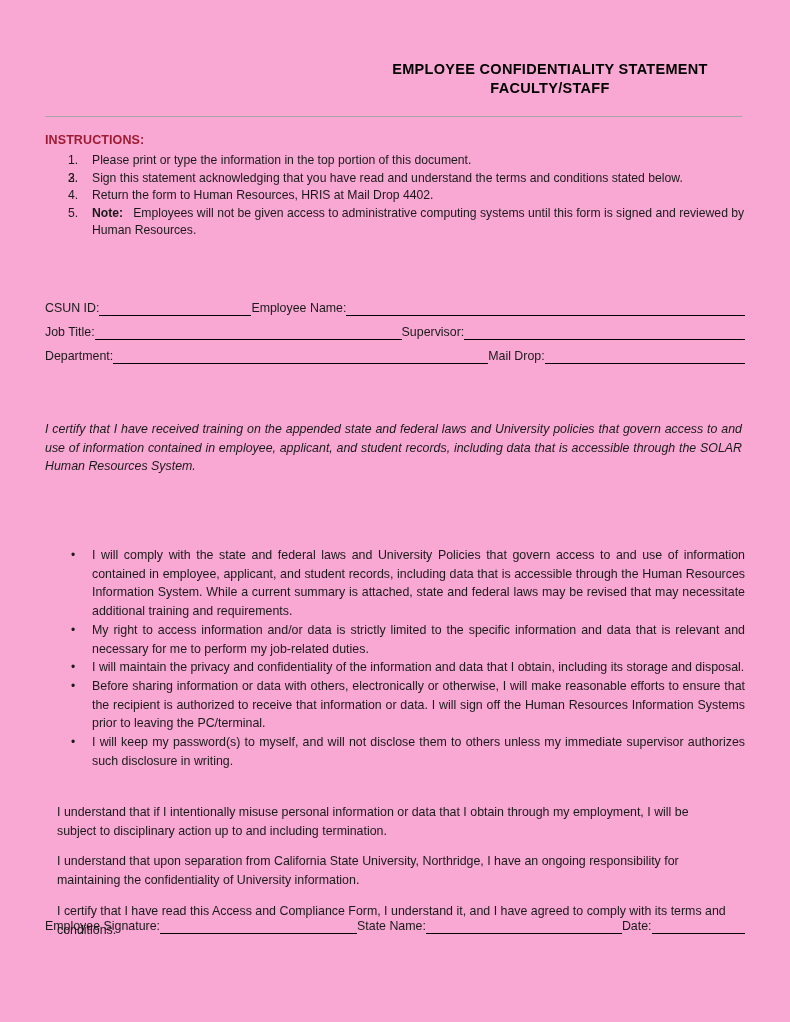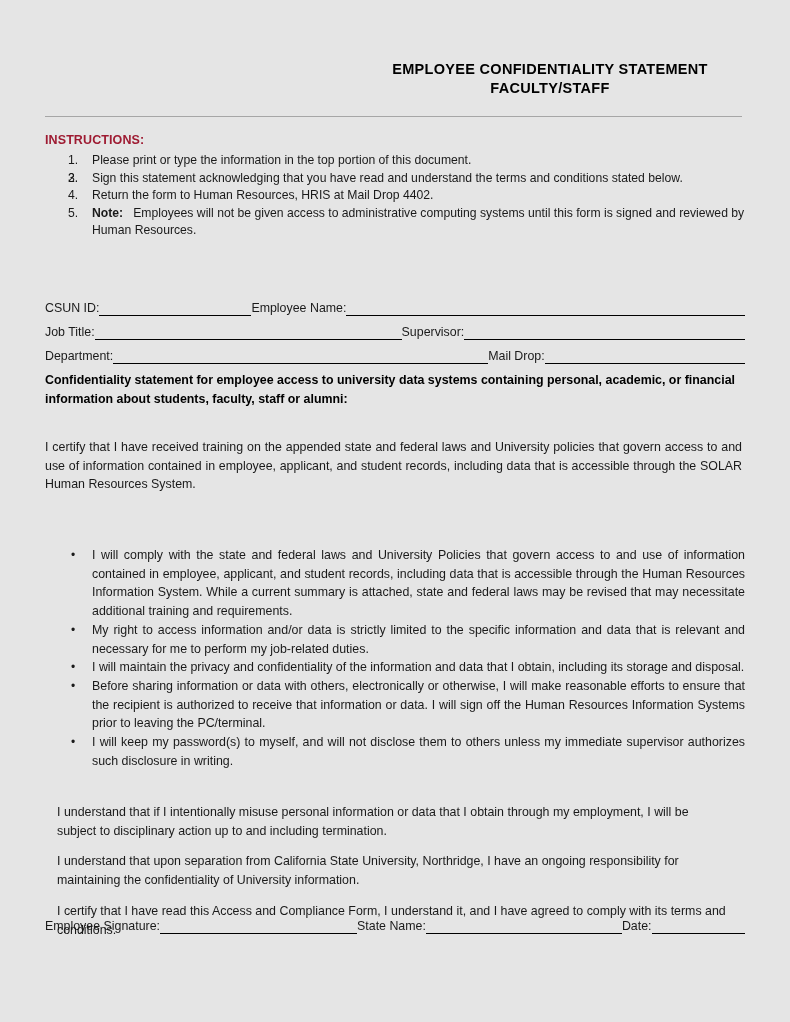--- a/index.html
+++ b/index.html
@@ -14,21 +14,21 @@
     font-family: "Liberation Sans", sans-serif;
     color: #1a1a1a;
     -webkit-font-smoothing: antialiased;
   }
 
   .page {
     position: absolute;
     left: 0; top: 0;
     width: 790px;
     height: 1022px;
-    background: #e5e5e5;
+    background: #f9a8d4;
     overflow: hidden;
   }
 
   
   .title-block {
     position: absolute;
     left: 355px;
     top: 60px;
     width: 390px;
     text-align: center;
@@ -129,21 +129,21 @@
   .para {
     position: absolute;
     left: 45px;
     width: 697px;
     font-size: 12.4px;
     line-height: 18.6px;
     color: #1a1a1a;
   }
   .para.justify { text-align: justify; }
 
-  #para-certify { top: 438px; }
+  #para-certify { top: 420px; font-style: italic; }
   #para-italic  { top: 493px; font-style: italic; }
 
   
   .bullet-list {
     position: absolute;
     left: 45px;
     top: 546px;
     width: 700px;
   }
   .bullet-item {
@@ -239,21 +239,20 @@
 
     <div class="form-row">
       <span class="form-label">Department:</span>
       <span class="fill" style="width:375px"></span>
       <span class="form-label">Mail Drop:</span>
       <span class="fill grow"></span>
     </div>
 
   </div>
 
-  <div class="bold-head">Confidentiality statement for employee access to university data systems containing personal, academic, or financial information about students, faculty, staff or alumni:</div>
 
   <div class="para justify" id="para-certify">I certify that I have received training on the appended state and federal laws and University policies that govern access to and use of information contained in employee, applicant, and student records, including data that is accessible through the SOLAR Human Resources System.</div>
 
 
   <div class="bullet-list">
     <div class="bullet-item">
       <span class="dot">•</span>
       <span>I will comply with the state and federal laws and University Policies that govern access to and use of information contained in employee, applicant, and student records, including data that is accessible through the Human Resources Information System. While a current summary is attached, state and federal laws may be revised that may necessitate additional training and requirements.</span>
     </div>
     <div class="bullet-item">

